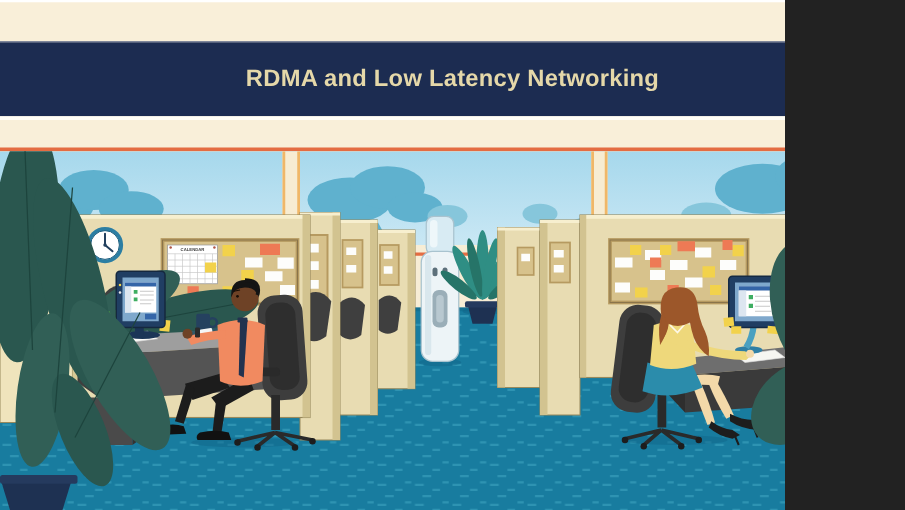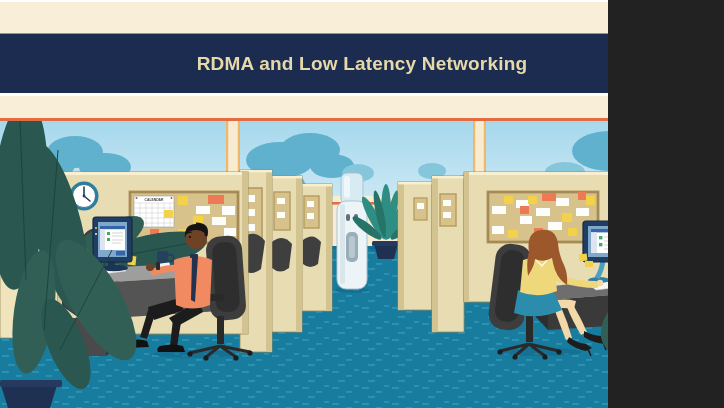--- a/index.html
+++ b/index.html
@@ -1,17 +1,17 @@
 <!DOCTYPE html>
 <html><head>
 <meta charset="utf-8">
 <style>
   html,body{margin:0;padding:0;background:#222;}
   .stage{position:relative;width:608px;height:408px;overflow:hidden;background:#f9efd9;
-         font-family:"Liberation Sans",sans-serif;}
+         font-family:"Liberation Sans",sans-serif;padding-left:20px;}
   .line-top{position:absolute;left:0;top:0;width:724px;height:2px;background:#ffffff;}
   .band1{position:absolute;left:0;top:2px;width:724px;height:31px;background:#f9efd9;}
   .banner{position:absolute;left:0;top:33px;width:724px;height:60px;background:#1c2c51;
           box-sizing:border-box;border-top:1px solid #8f95a8;display:flex;align-items:center;justify-content:center;}
   .banner-title{color:#e5d8a9;font-size:19px;font-weight:bold;letter-spacing:.2px;}
   .line-mid{position:absolute;left:0;top:93px;width:724px;height:3px;background:#fffef6;}
   .band2{position:absolute;left:0;top:96px;width:724px;height:22px;background:#f9efd9;}
   .line-orange{position:absolute;left:0;top:118px;width:724px;height:3px;background:#e46c42;}
   .scene{position:absolute;left:0;top:121px;width:724px;height:287px;}
 </style>

